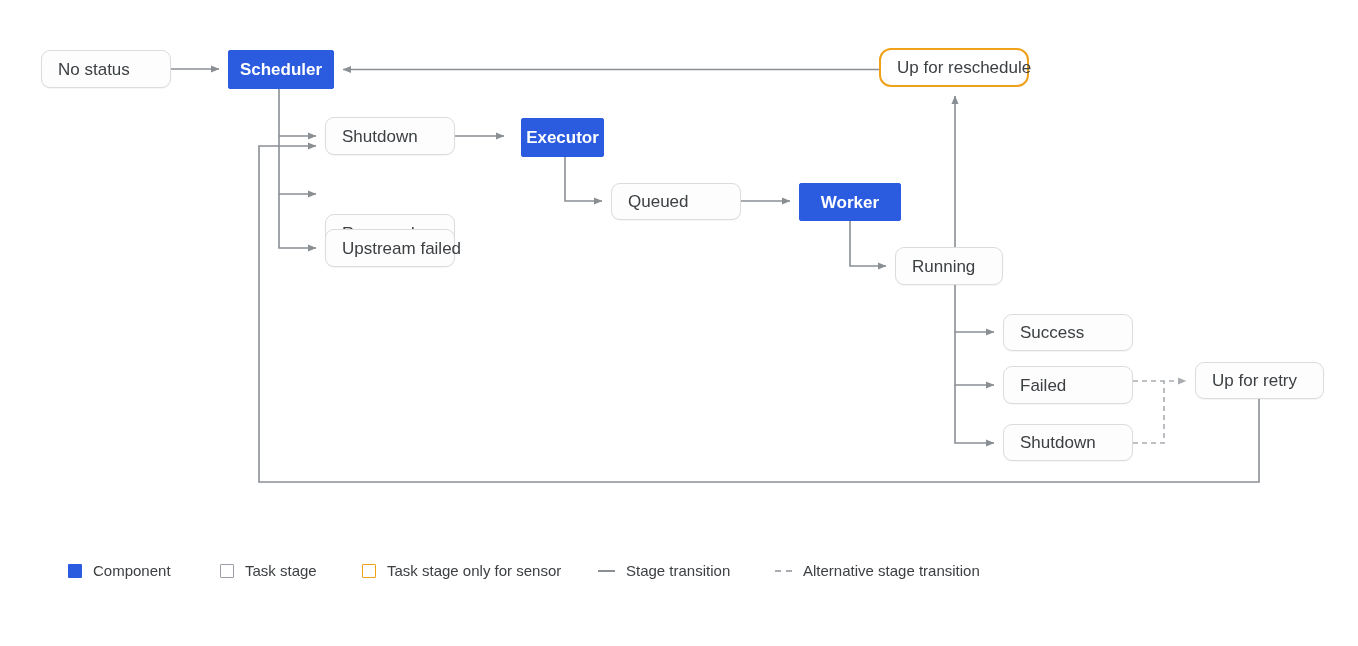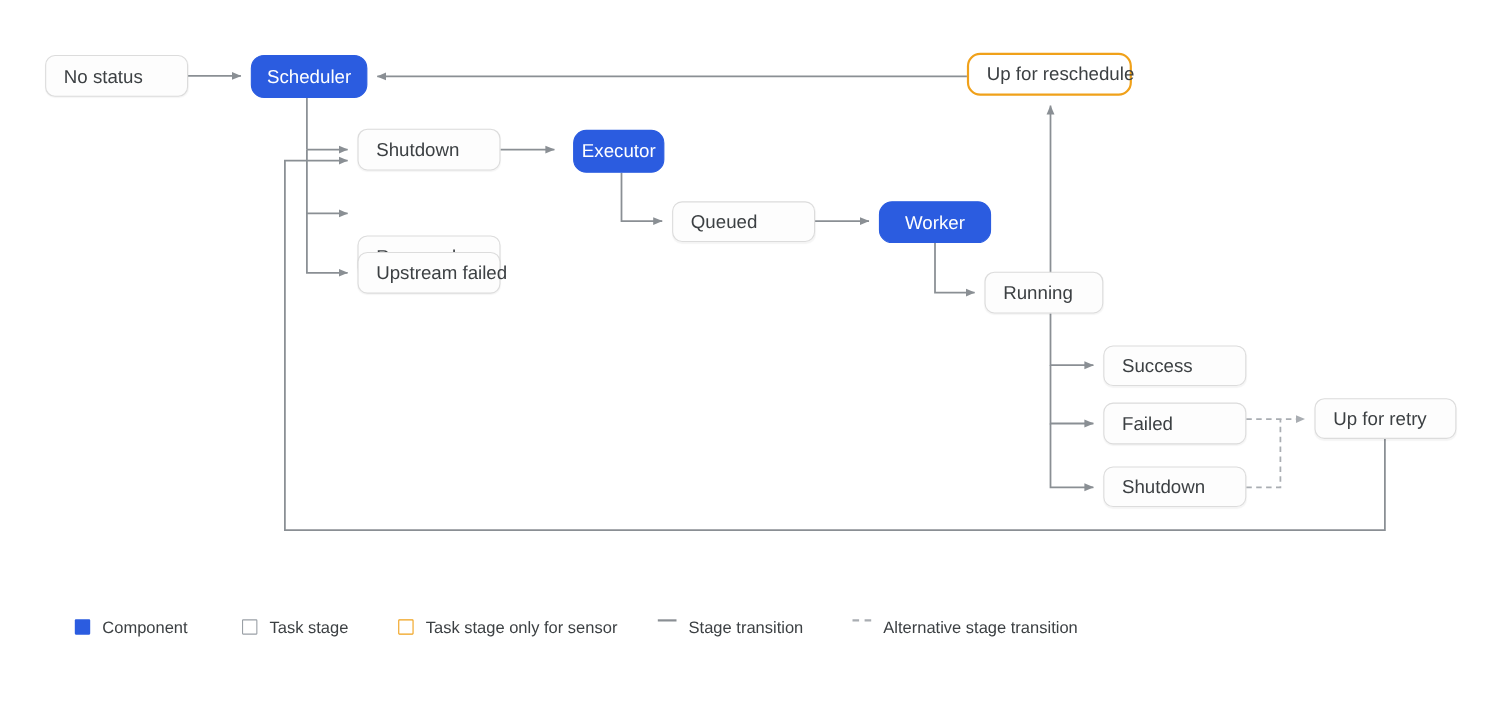--- a/index.html
+++ b/index.html
@@ -39,33 +39,34 @@
   }
   .node.sensor {
     background: #ffffff;
     border: 2px solid #f0a11a;
     color: #3c4043;
   }
   .node.component {
     background: #2b5ce0;
     border: 1px solid #2b5ce0;
     color: #ffffff;
-    font-weight: 400;
-    border-radius: 12px;
+    font-weight: 700;
+    border-radius: 2px;
     justify-content: center;
   }
   .legend {
     position: absolute;
     left: 68px;
     top: 563px;
     display: flex;
     align-items: center;
   }
   .legend-item {
     display: flex;
+    align-items: center;
     margin-right: 0;
   }
   .legend-swatch {
     width: 14px; height: 14px;
     border-radius: 1px;
     flex: 0 0 auto;
   }
   .sw-component { background: #2b5ce0; }
   .sw-stage { background: #ffffff; border: 1.6px solid #9aa0a6; }
   .sw-sensor { background: #ffffff; border: 1.6px solid #f0a11a; }

